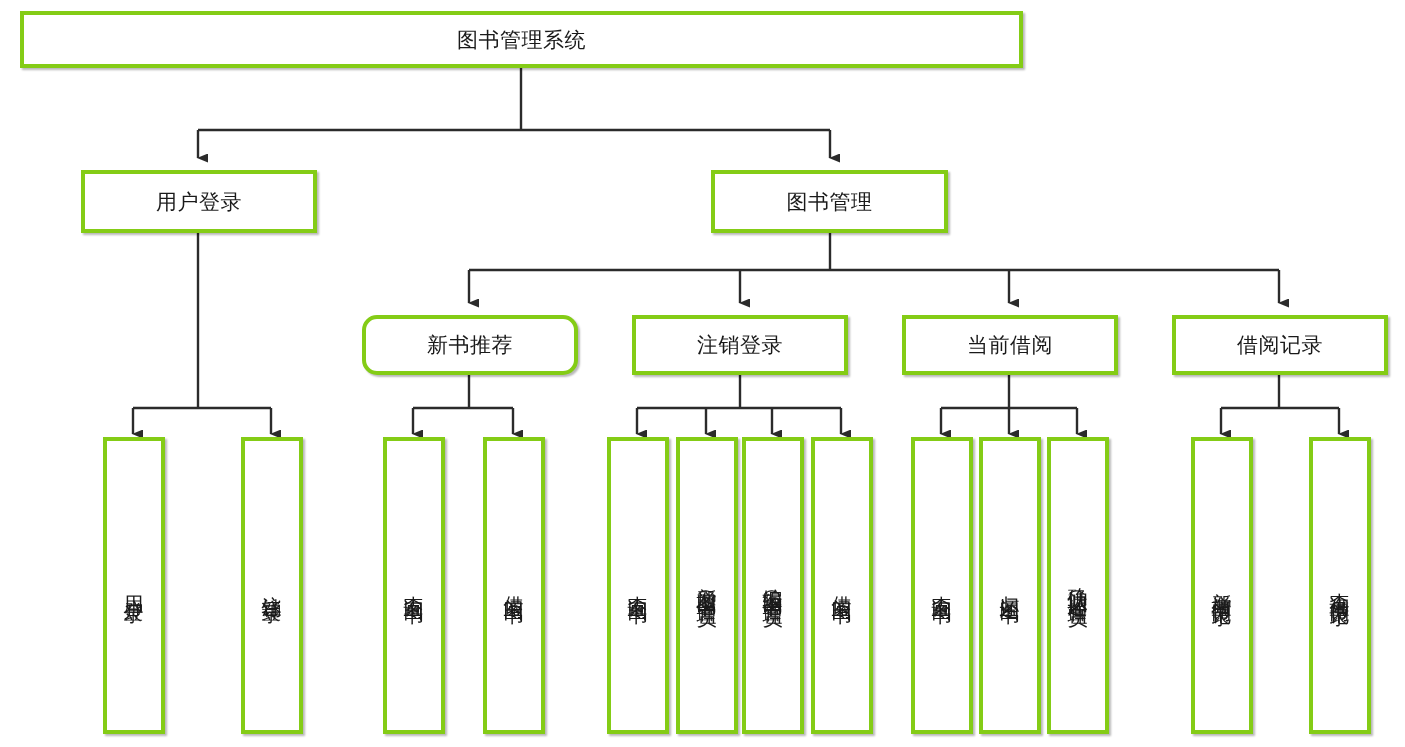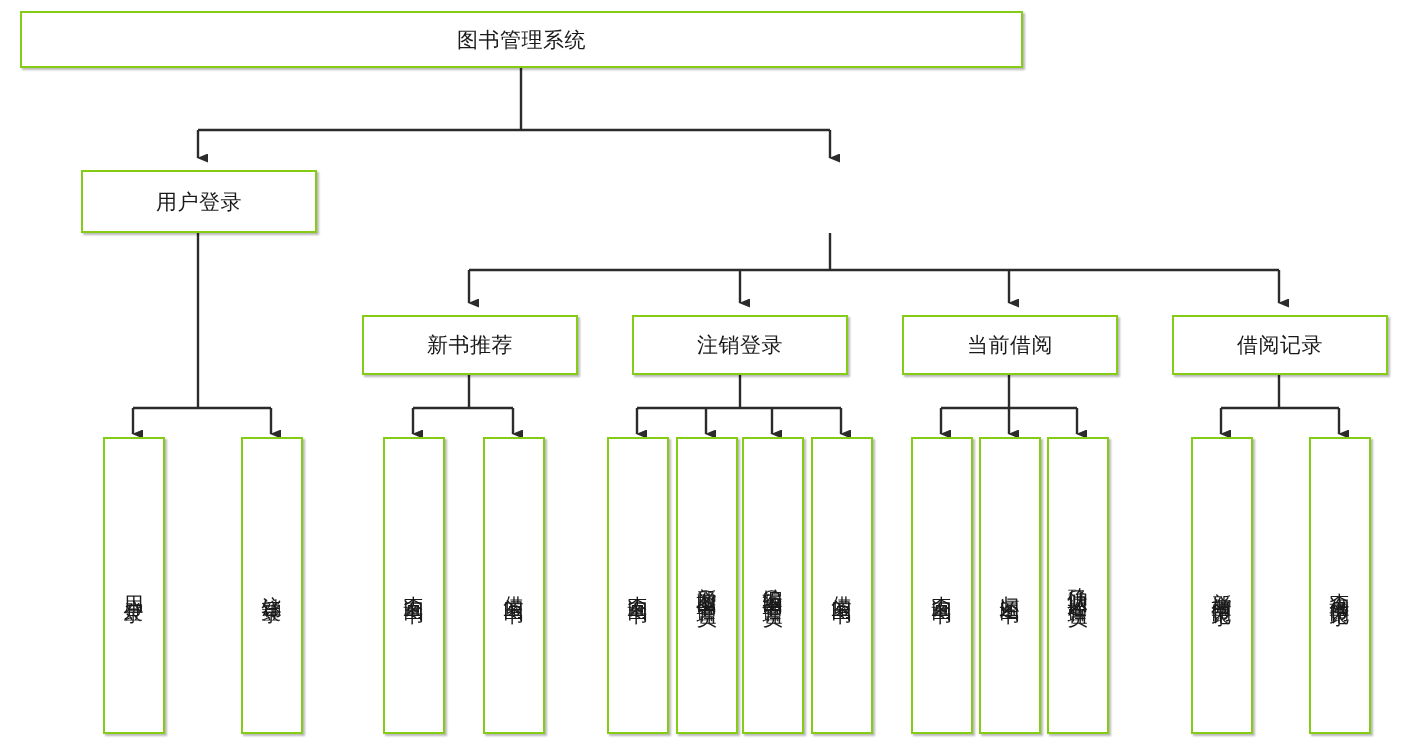--- a/index.html
+++ b/index.html
@@ -17,21 +17,21 @@
   #diagram-root {
     position: absolute;
     left: 0;
     top: 0;
     width: 1405px;
     height: 747px;
   }
   .node-box {
     position: absolute;
     box-sizing: border-box;
-    border: 2px solid #84cc16;
+    border: 4px solid #84cc16;
     background: #ffffff;
     box-shadow: 2px 2px 2px rgba(0,0,0,0.28);
   }
   .node-label-h {
     position: absolute;
     left: 0; right: 0; top: 0; bottom: 0;
     display: flex;
     align-items: center;
     justify-content: center;
     color: #1a1a1a;
@@ -126,22 +126,25 @@
     </g>
   </svg>
 
   <div class="node-box" style="left:20px; top:11px; width:1003px; height:57px;">
     <span class="node-label-h">图书管理系统</span>
   </div>
 
   <div class="node-box" style="left:81px; top:170px; width:236px; height:63px;">
     <span class="node-label-h">用户登录</span>
   </div>
-
-  <div class="node-box" style="left:362px; top:315px; width:216px; height:60px;">
+  <div class="node-box" style="left:711px; top:170px; width:237px; height:63px;">
+    <span class="node-label-h">图书管理</span>
+  </div>
+
+  <div class="node-box" style="left:362px; top:315px; width:216px; height:60px;border-radius:15px;">
     <span class="node-label-h">新书推荐</span>
   </div>
   <div class="node-box" style="left:632px; top:315px; width:216px; height:60px;">
     <span class="node-label-h">注销登录</span>
   </div>
   <div class="node-box" style="left:902px; top:315px; width:216px; height:60px;padding-left:12px;">
     <span class="node-label-h">当前借阅</span>
   </div>
   <div class="node-box" style="left:1172px; top:315px; width:216px; height:60px;">
     <span class="node-label-h">借阅记录</span>

